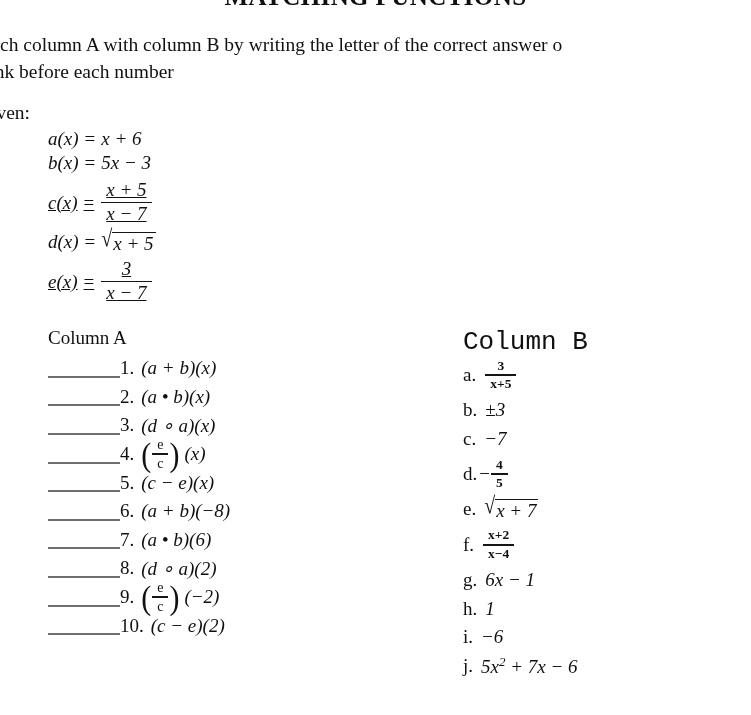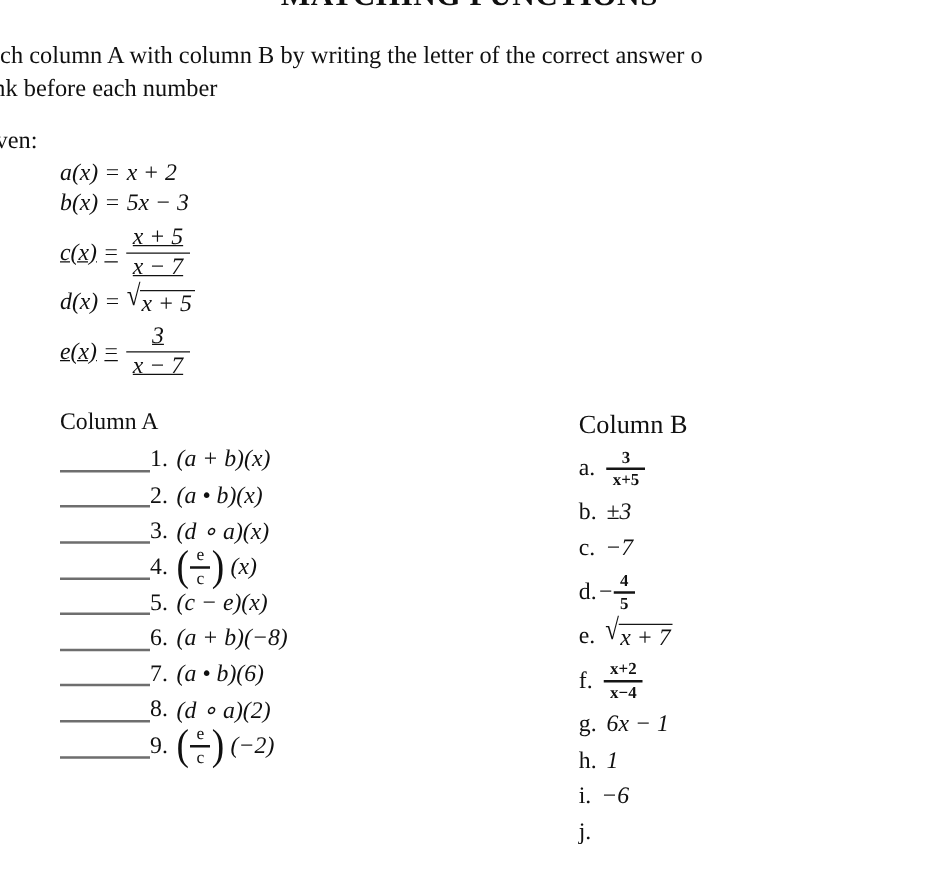--- a/index.html
+++ b/index.html
@@ -124,21 +124,22 @@
   .col-a-head {
     position: absolute;
     left: 48px;
     top: 327px;
     font-size: 19px;
   }
   .col-b-head {
     position: absolute;
     left: 463px;
     top: 327px;
-    font-size: 21px;
+    font-size: 26px;
+    font-family: Liberation Mono, monospace;
   }
 
   
   .col-a {
     position: absolute;
     left: 48px;
     top: 354px;
     width: 400px;
   }
   .row-a {
@@ -205,21 +206,21 @@
     <span>atch column A with column B by writing the letter of the correct answer o</span>
     <span class="l2">ank before each number</span>
   </div>
 
   <div class="given">iven:</div>
 
   <div class="funcs">
       <div class="fn">
         <span class="lhs mi">a(x)</span>
         <span class="eq">=</span>
-        <span class="mi">x + 2</span>
+        <span class="mi">x + 6</span>
       </div>
       <div class="fn">
         <span class="lhs mi">b(x)</span>
         <span class="eq">=</span>
         <span class="mi">5x − 3</span>
       </div>
       <div class="fn tall">
         <span class="lhs mi">c(x)</span>
         <span class="eq">=</span>
         <span class="frac ">
@@ -307,20 +308,25 @@
           <span class="pl">(</span>
           <span class="frac ">
             <span class="num">e</span>
             <span class="bar"></span>
             <span class="den">c</span>
           </span>
           <span class="pr">)</span>
           <span class="mi" style="padding-left:5px">(−2)</span>
         </span>
       </div>
+      <div class="row-a">
+        <span class="blank"></span>
+        <span class="num-lbl">10.</span>
+        <span class="mi">(c − e)(2)</span>
+      </div>
     </div>
 
   <div class="col-b">
       <div class="row-b tall">
         <span class="letter-lbl">a.</span>
         <span class="frac small-frac">
           <span class="num">3</span>
           <span class="bar"></span>
           <span class="den">x+5</span>
         </span>
@@ -364,16 +370,17 @@
       <div class="row-b">
         <span class="letter-lbl">h.</span>
         <span class="mi">1</span>
       </div>
       <div class="row-b">
         <span class="letter-lbl">i.</span>
         <span class="mi">−6</span>
       </div>
       <div class="row-b">
         <span class="letter-lbl">j.</span>
+        <span class="mi">5x<span class="sup">2</span> + 7x − 6</span>
       </div>
     </div>
 
 </div>
 
 </body></html>

